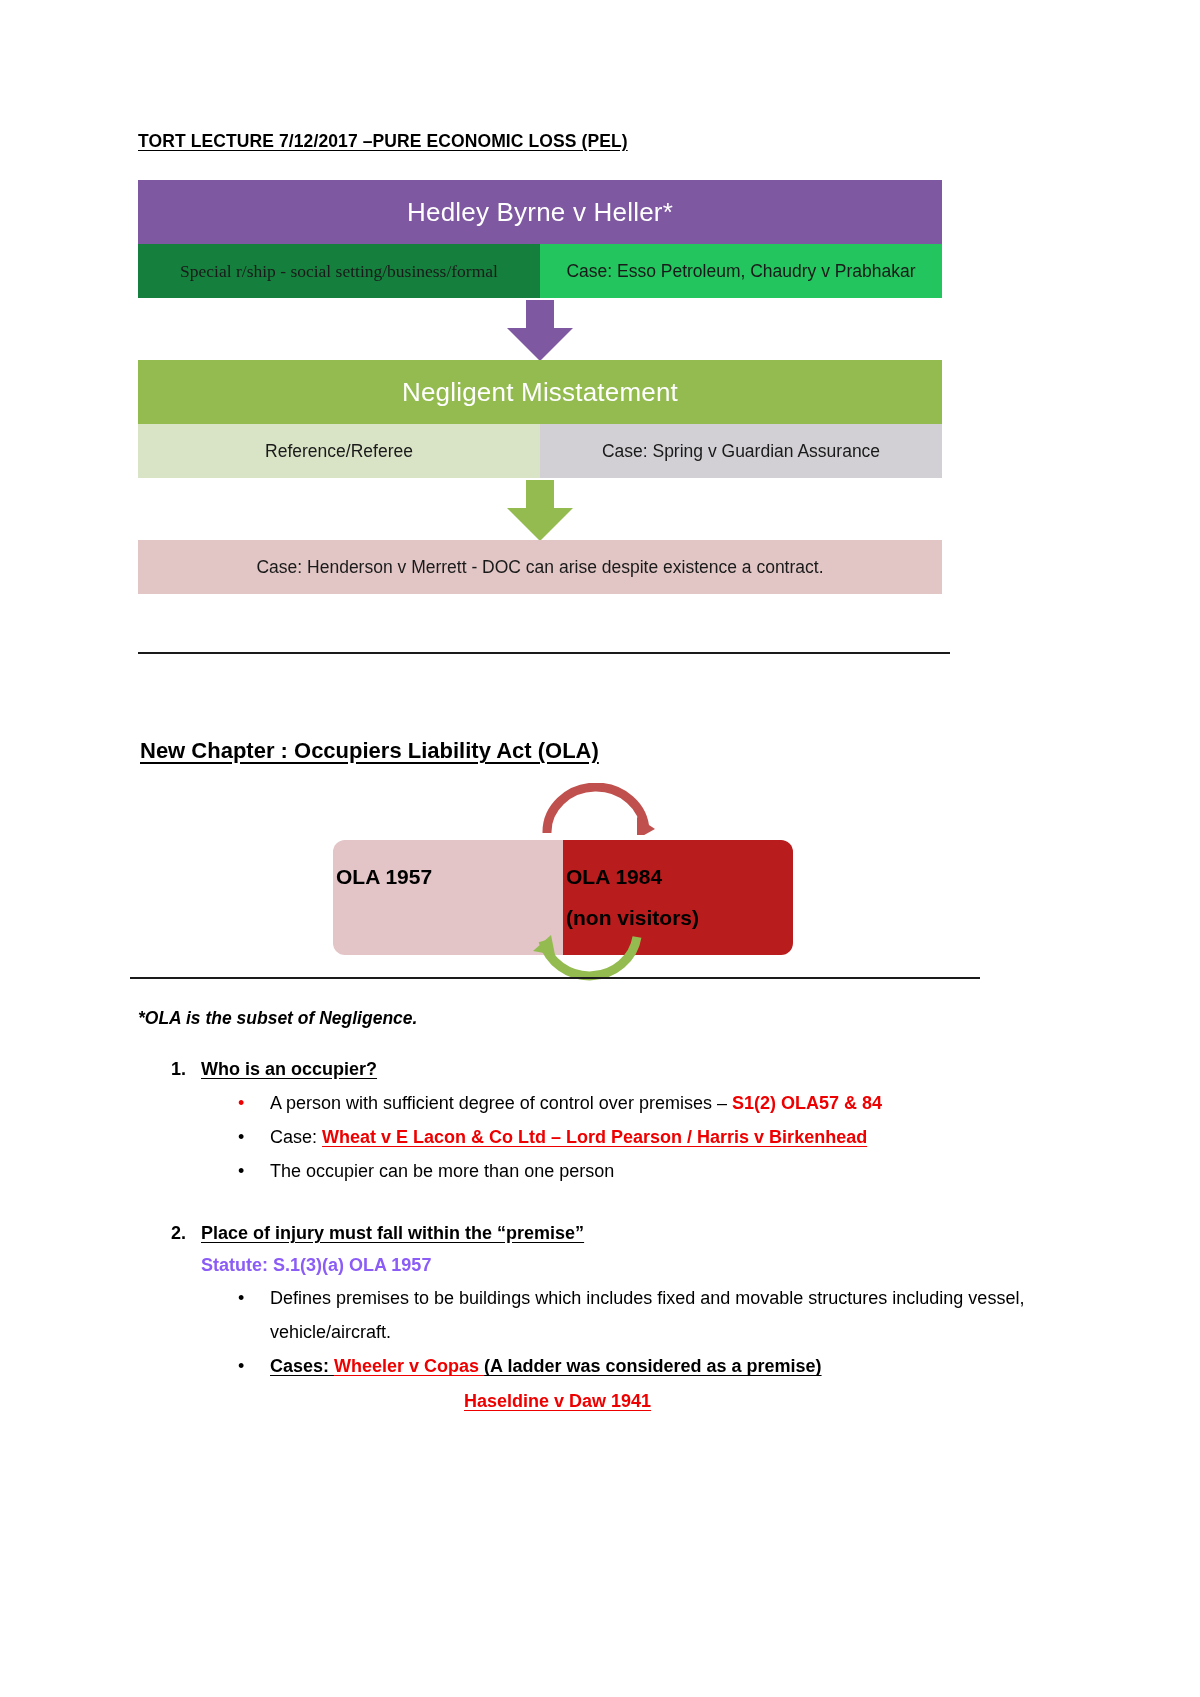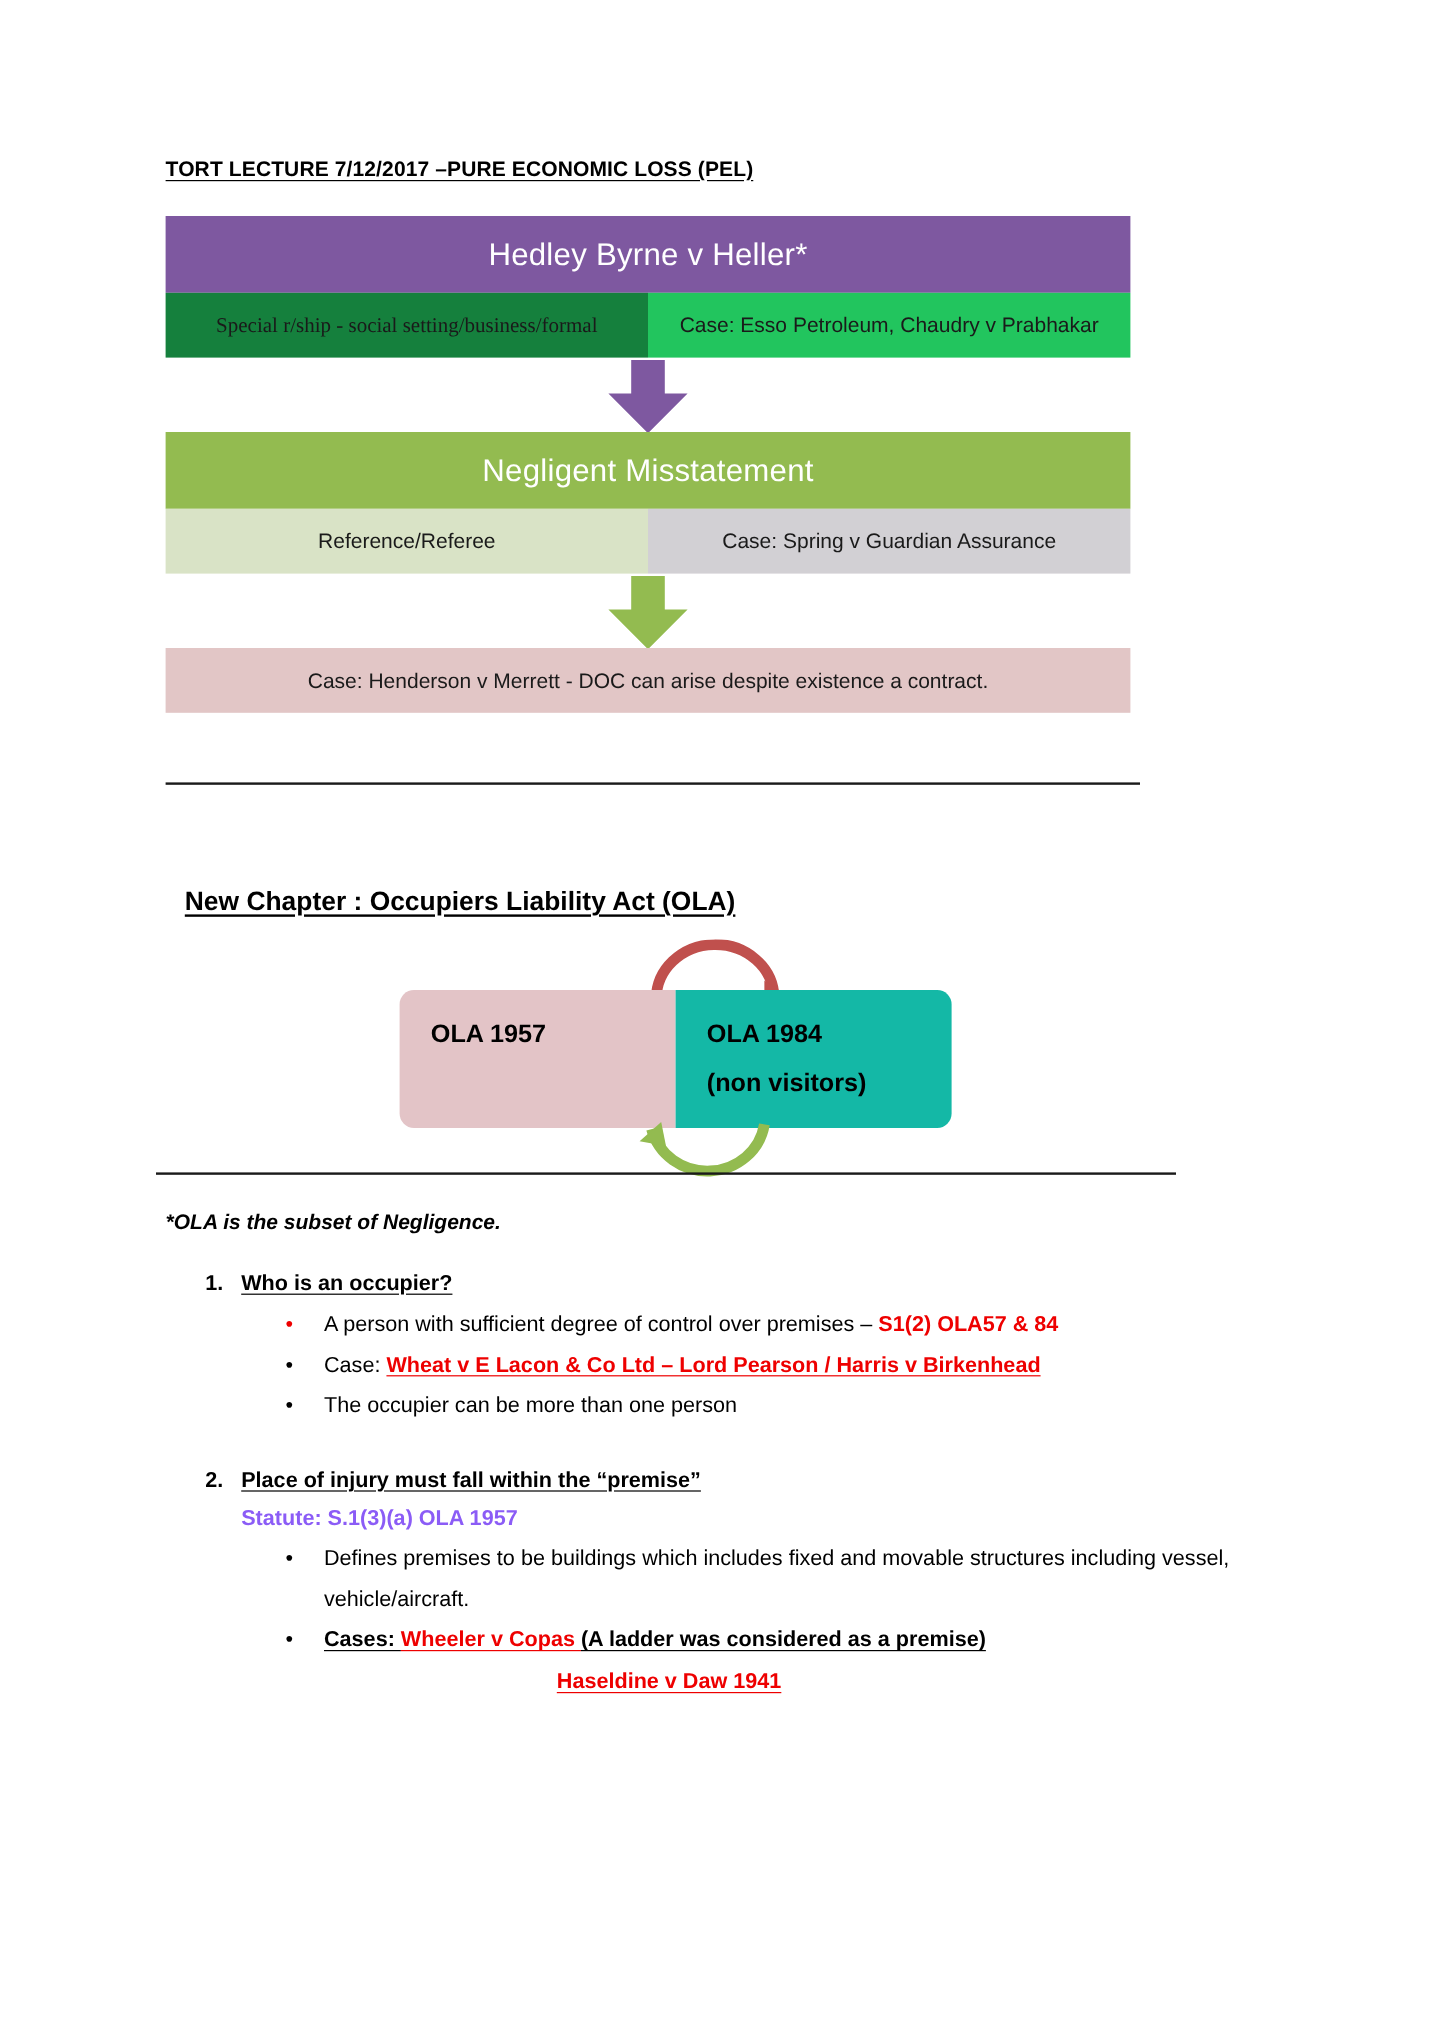--- a/index.html
+++ b/index.html
@@ -97,56 +97,56 @@
     position: absolute;
     left: 138px;
     top: 652px;
     width: 812px;
     border-top: 2.5px solid #1a1a1a;
   }
 
   
   .chapter-heading {
     position: absolute;
-    left: 154px;
+    left: 140px;
     top: 738px;
     font-size: 22px;
     font-weight: bold;
     text-decoration: underline;
     text-underline-offset: 4px;
     white-space: nowrap;
   }
 
   
   .ola-wrap {
     position: absolute;
     left: 333px;
     top: 825px;
     width: 460px;
     height: 115px;
   }
   .ola-box {
     position: absolute;
-    top: 0;
+    top: 15px;
     width: 230px;
     height: 115px;
     box-sizing: border-box;
-    padding: 17px 0 0 26px;
+    padding: 17px 0 0 3px;
     font-size: 21px;
     font-weight: bold;
     line-height: 1.95;
   }
   .ola-left {
     left: 0;
     background: #e3c4c7;
     border-radius: 12px 0 0 12px;
   }
   .ola-right {
     left: 230px;
-    background: #14b8a6;
+    background: #b91c1c;
     border-radius: 0 12px 12px 0;
   }
   .ola-line { display: block; }
   .loop-top {
     position: absolute;
     left: 204px;
     top: -42px;
     width: 120px;
     height: 52px;
   }

